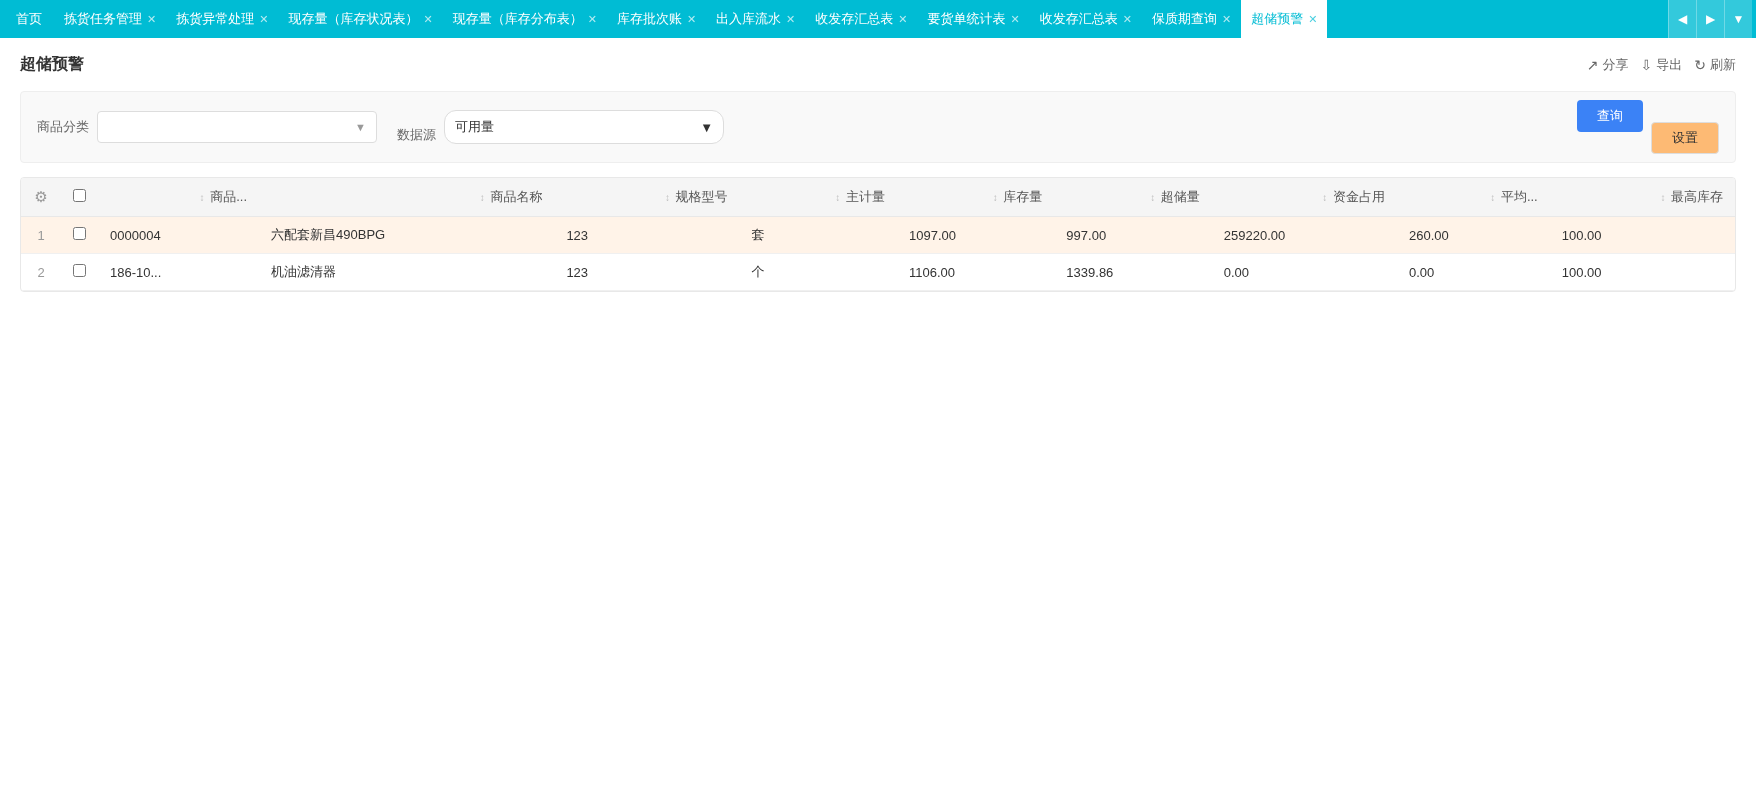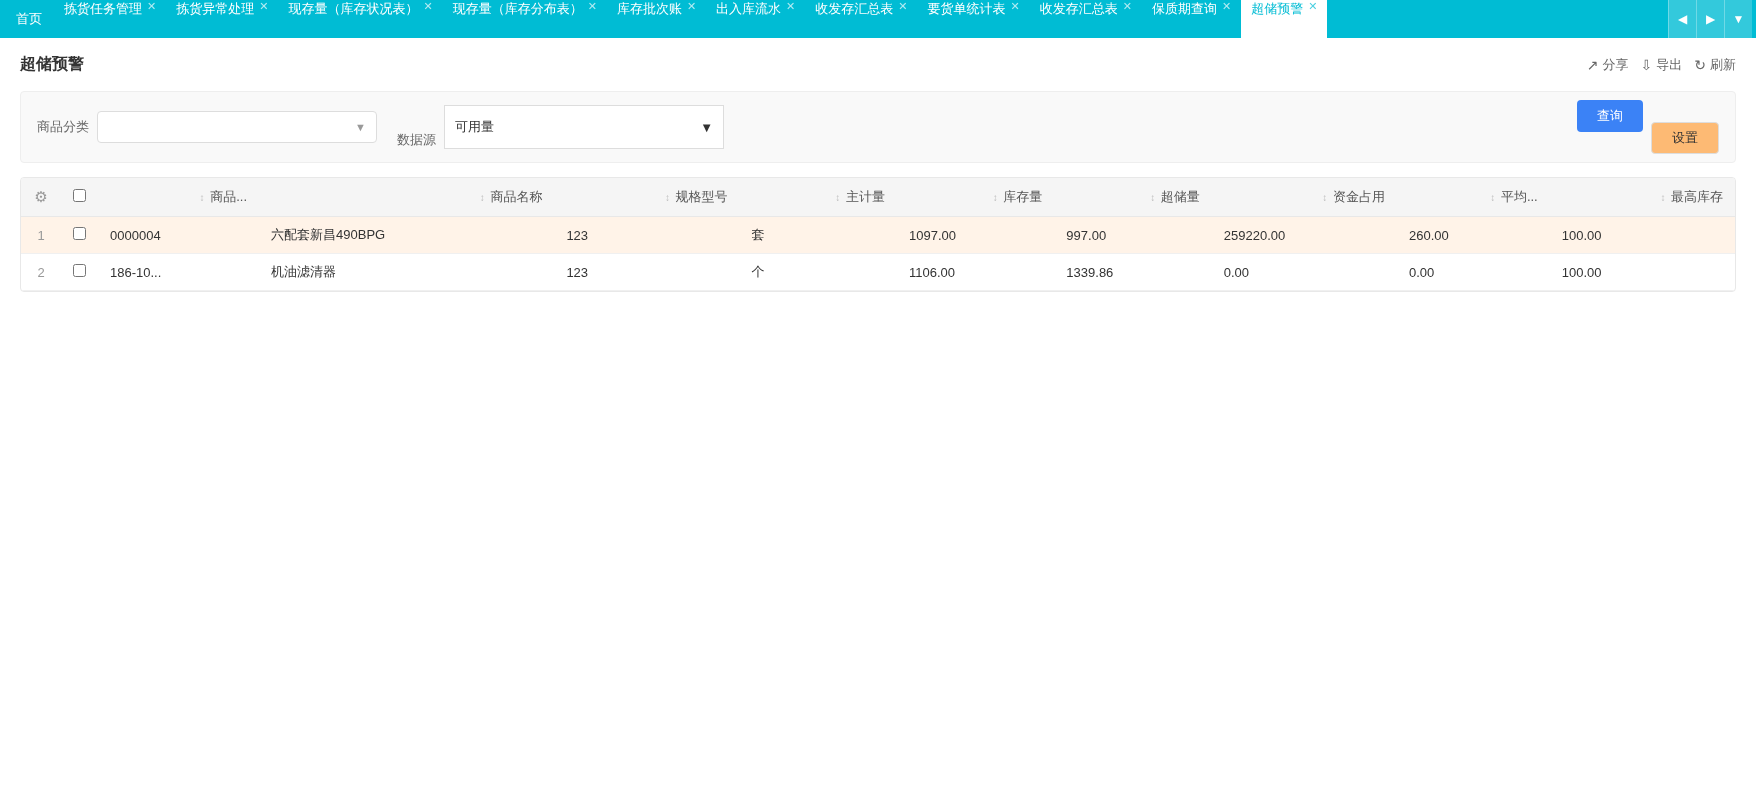--- a/index.html
+++ b/index.html
@@ -9,21 +9,21 @@
     .top-nav {
       display: flex;
       align-items: center;
       background: #00bcd4;
       height: 38px;
       padding: 0 4px;
       overflow: hidden;
     }
     .top-nav .nav-item {
       display: flex;
-      align-items: flex-start;
+      align-items: center;
       color: #fff;
       padding: 0 10px;
       height: 38px;
       font-size: 13px;
       cursor: pointer;
       white-space: nowrap;
       position: relative;
       flex-shrink: 0;
     }
     .top-nav .nav-item.active { background: #fff; color: #00bcd4; font-weight: 500; }
@@ -130,23 +130,23 @@
       display: flex;
       align-items: flex-end;
       gap: 8px;
     }
     .filter-value-label { color: #666; font-size: 13px; white-space: nowrap; }
     .filter-value-select {
       display: flex;
       align-items: center;
       justify-content: space-between;
       width: 280px;
-      height: 44px;
+      height: 34px;
       border: 1px solid #ddd;
-      border-radius: 0;
+      border-radius: 12px;
       padding: 0 10px;
       background: #fff;
       cursor: pointer;
       font-size: 13px;
       color: #333;
     }
     .action-buttons {
       margin-left: auto;
       display: flex;
       gap: 8px;

